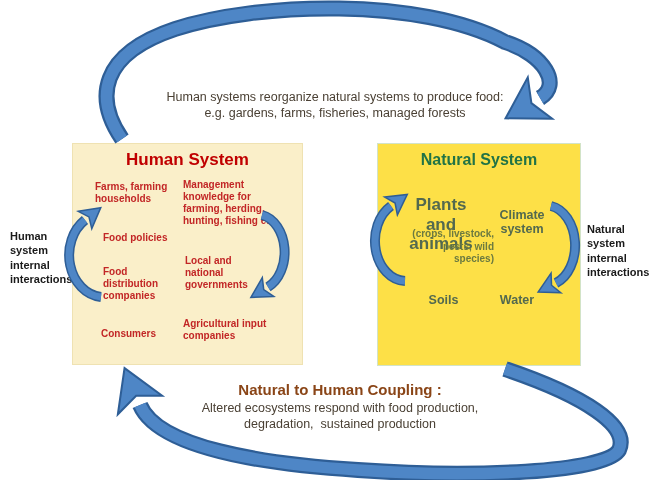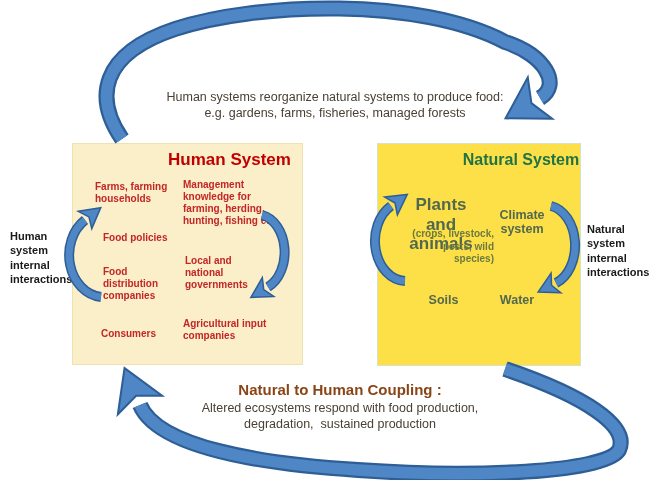--- a/index.html
+++ b/index.html
@@ -18,21 +18,21 @@
   .human-box {
     left: 72px; top: 143px; width: 231px; height: 222px;
     background: #FAEFC9; border: 1px solid #EFE2B2;
   }
   .natural-box {
     left: 377px; top: 143px; width: 204px; height: 223px;
     background: #fde047; border: 1px solid #D2E3C8;
   }
   .box-title {
     left: 0; top: 6px; width: 100%;
-    text-align: center; font-weight: bold; font-size: 17px; margin-left: 42px;
+    text-align: center; font-weight: bold; font-size: 17px;
   }
   .human-box .box-title { color: #C00000; }
   .natural-box .box-title { color: #217346; font-size: 16px; top: 7px; }
 
   .h-item {
     color: #C22626; font-weight: bold; font-size: 10px; line-height: 1.2;
   }
   .n-item {
     color: #53694F; font-weight: bold; font-size: 12.5px; line-height: 1.15;
     text-align: center;

